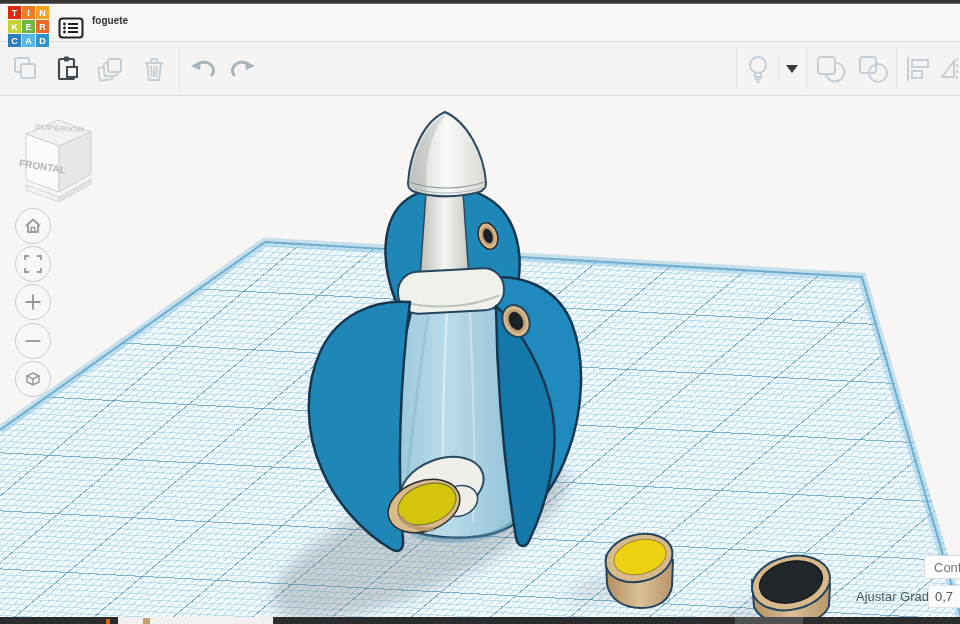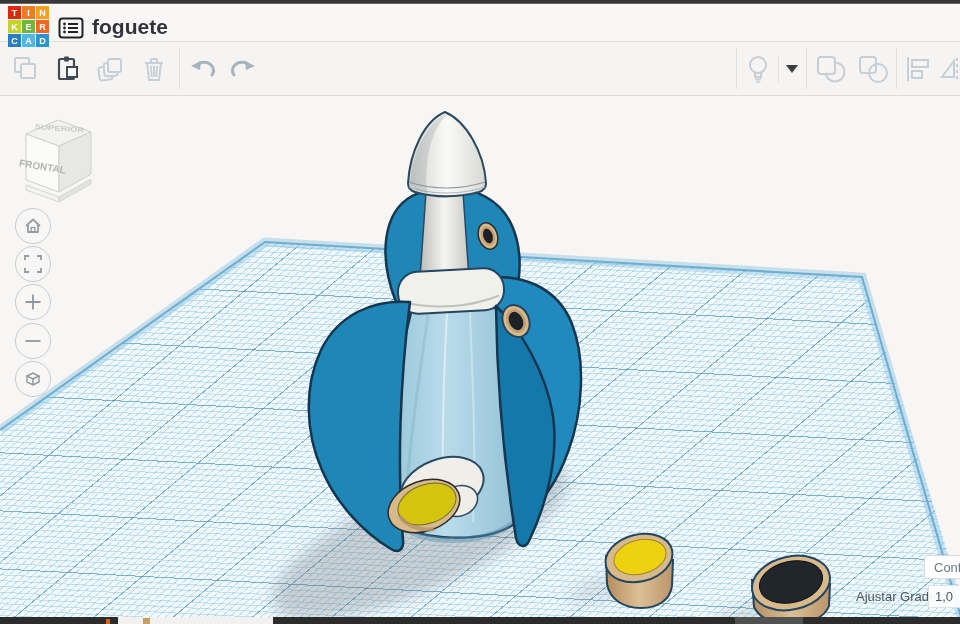--- a/index.html
+++ b/index.html
@@ -9,21 +9,21 @@
 
   
   #topstrip{left:0;top:0;width:960px;height:4px;background:linear-gradient(#373737 70%,#8a8a8a);}
 
   
   #header{left:0;top:4px;width:960px;height:37px;background:#f8f7f6;border-bottom:1px solid #dededc;}
   #logo{left:8px;top:6px;width:41px;height:41px;display:grid;grid-template-columns:repeat(3,13px);
         grid-template-rows:repeat(3,13px);gap:1px;z-index:30;}
   #logo .cell{color:#fff;font-size:9px;font-weight:bold;display:flex;align-items:center;justify-content:center;}
   #list-btn{left:58px;top:13px;width:26px;height:22px;cursor:pointer;}
-  #doc-title{left:92px;top:11px;font-size:21px;font-weight:600;color:#32323a;}
+  #doc-title{left:92px;top:11px;font-size:10px;font-weight:600;color:#32323a;}
 
   
   #toolbar{left:0;top:42px;width:960px;height:53px;background:#f5f4f2;border-bottom:1px solid #dcdbd9;}
   .tb-btn{position:absolute;top:0;height:53px;width:42px;display:flex;align-items:center;justify-content:center;cursor:pointer;}
   .tb-sep{position:absolute;top:6px;width:1px;height:41px;background:#e2e1df;}
 
   
   #viewport{left:0;top:96px;width:960px;height:528px;background:#f7f6f4;}
   #workplane{left:0;top:0;width:960px;height:528px;
     clip-path:polygon(265px 146px,862px 181px,985px 575px,-95px 575px,0px 334px);
@@ -333,21 +333,21 @@
         <polygon points="4,7 10,4 16,7 10,10" fill="none" stroke="#8f979c" stroke-width="1.4"></polygon>
         <path d="M4,7 V13 L10,16 L16,13 V7 M10,10 V16" fill="none" stroke="#8f979c" stroke-width="1.4"></path>
       </svg>
     </div>
 
     <div id="config-btn" class="abs">
       <span>Config</span>
     </div>
     <div id="snap-label" class="abs">Ajustar Grade</div>
     <div id="snap-value" class="abs">
-      <span>1,0</span>
+      <span>0,7</span>
     </div>
   </div>
 
   <div id="bottomstrip" class="abs">
     <div class="white-seg"></div>
     <div class="dot-a"></div>
     <div class="dot-b"></div>
     <div class="gray-seg"></div>
   </div>
 

